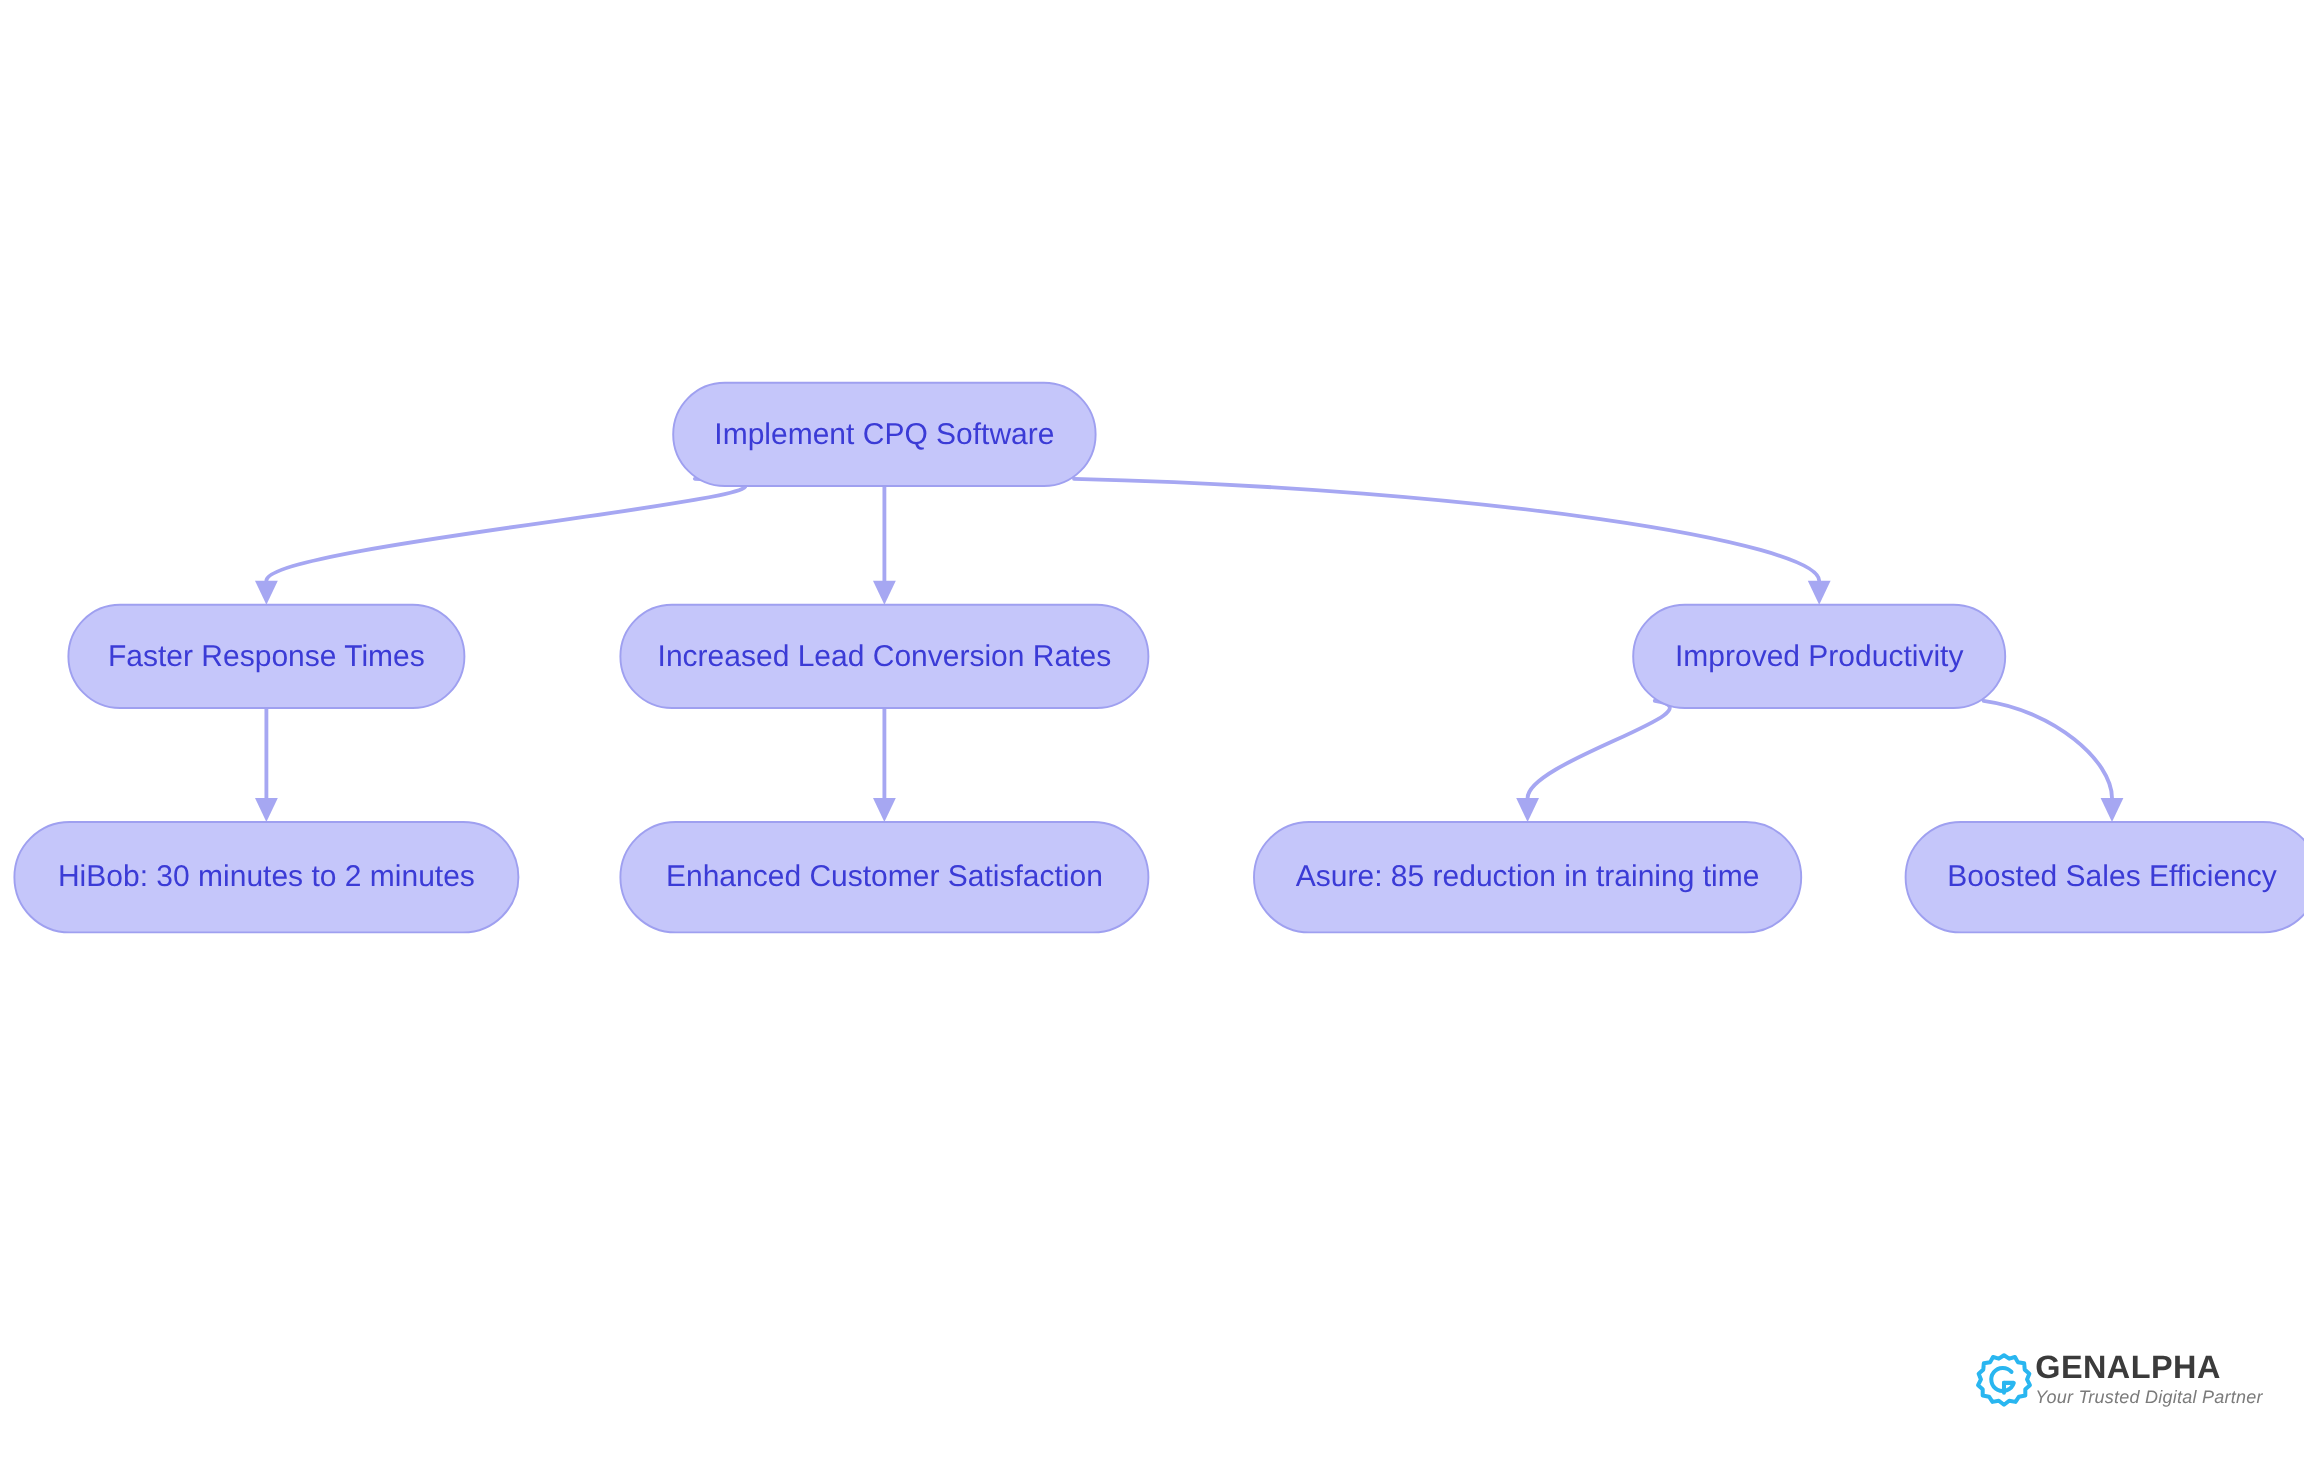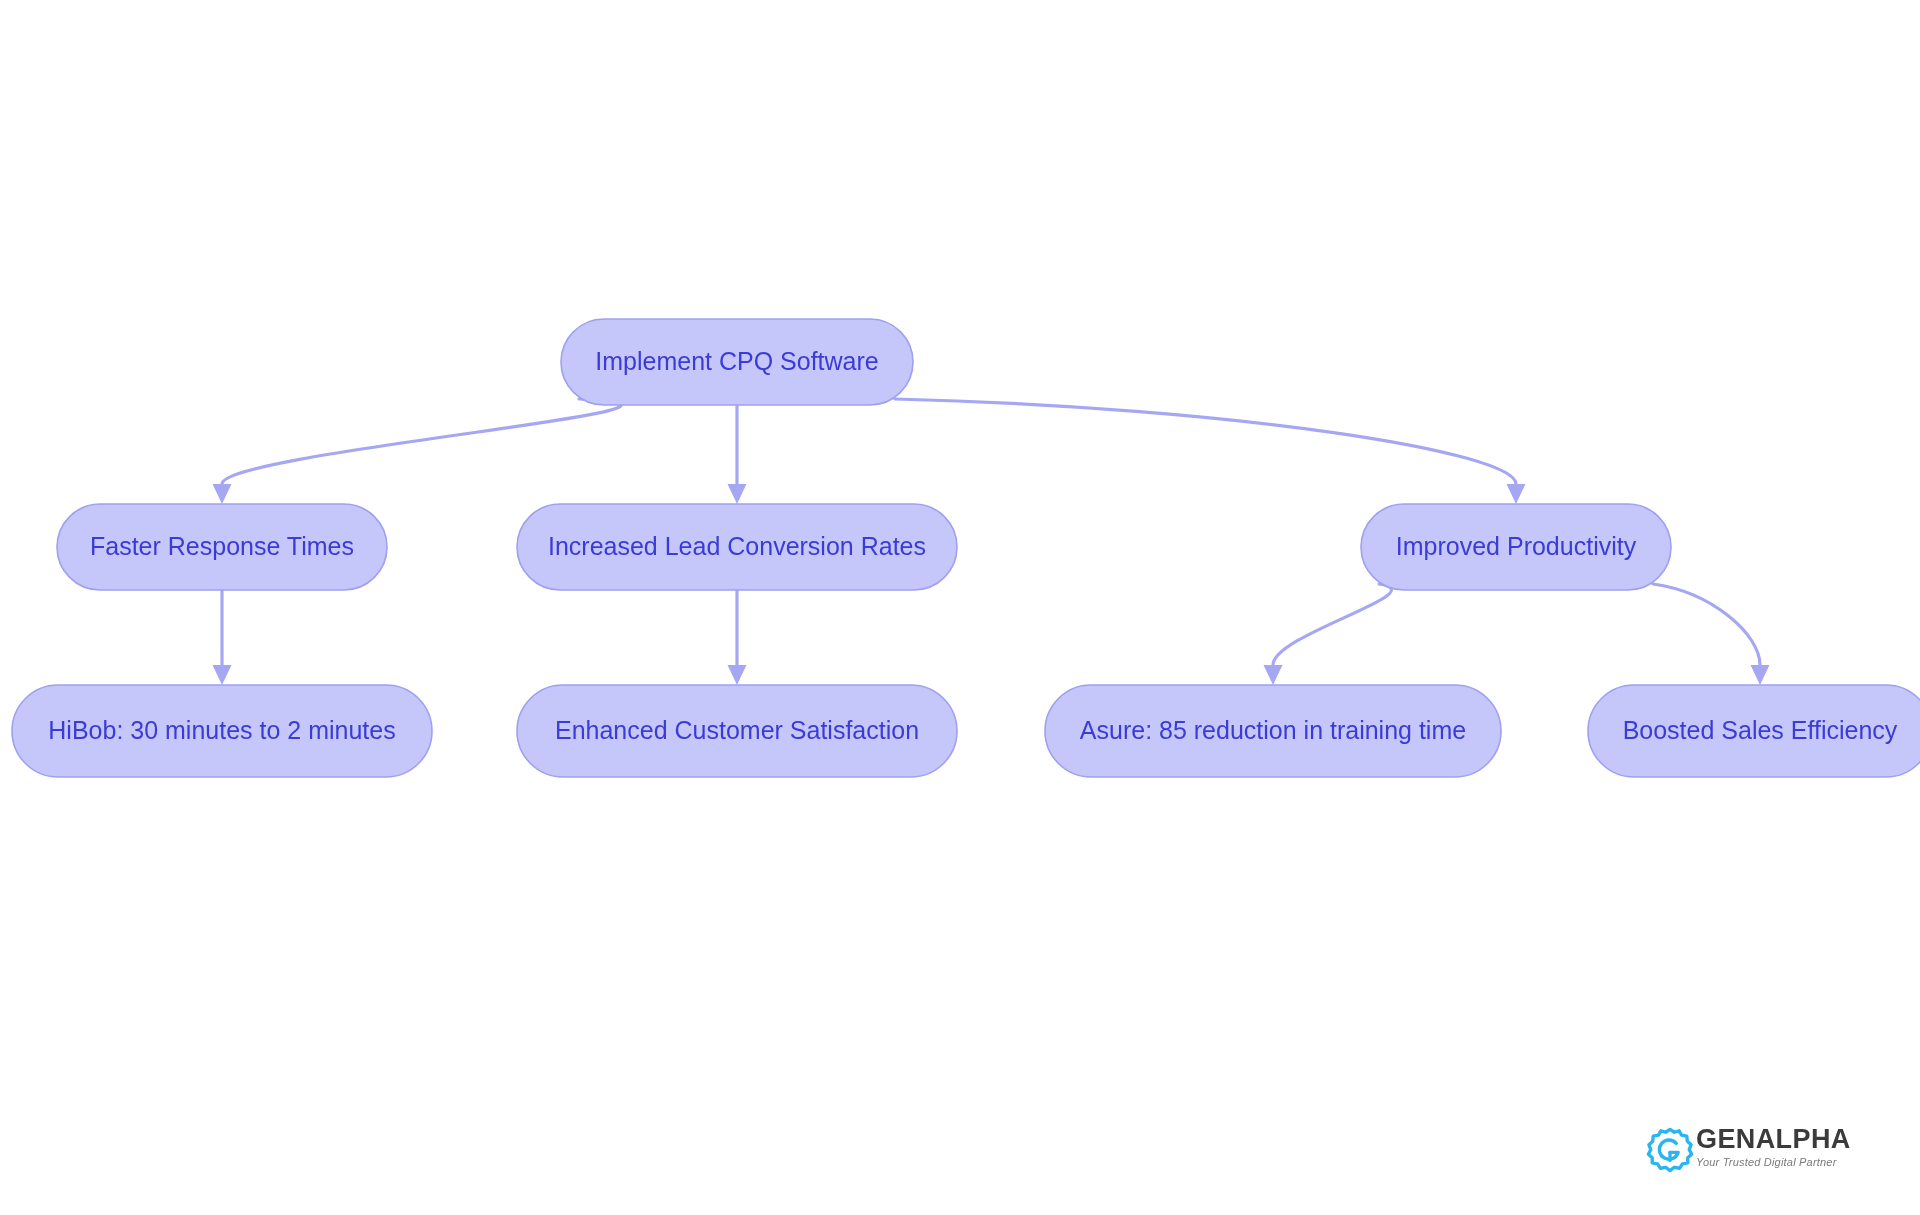--- a/index.html
+++ b/index.html
@@ -67,21 +67,21 @@
   #brand-logo .brand-name {
     font-family: "Liberation Sans", sans-serif;
     font-weight: bold;
     font-size: 27px;
     letter-spacing: 0.4px;
     color: #3b3b3b;
   }
   #brand-logo .brand-tagline {
     font-family: "Liberation Sans", sans-serif;
     font-style: italic;
-    font-size: 11px;
+    font-size: 15px;
     color: #7b7b7b;
     margin-top: 4px;
     letter-spacing: 0.2px;
   }
 </style>
 </head>
 <body>
 
 <svg id="flow-canvas" viewBox="0 0 1920 1215">
   <g id="edge-layer">

